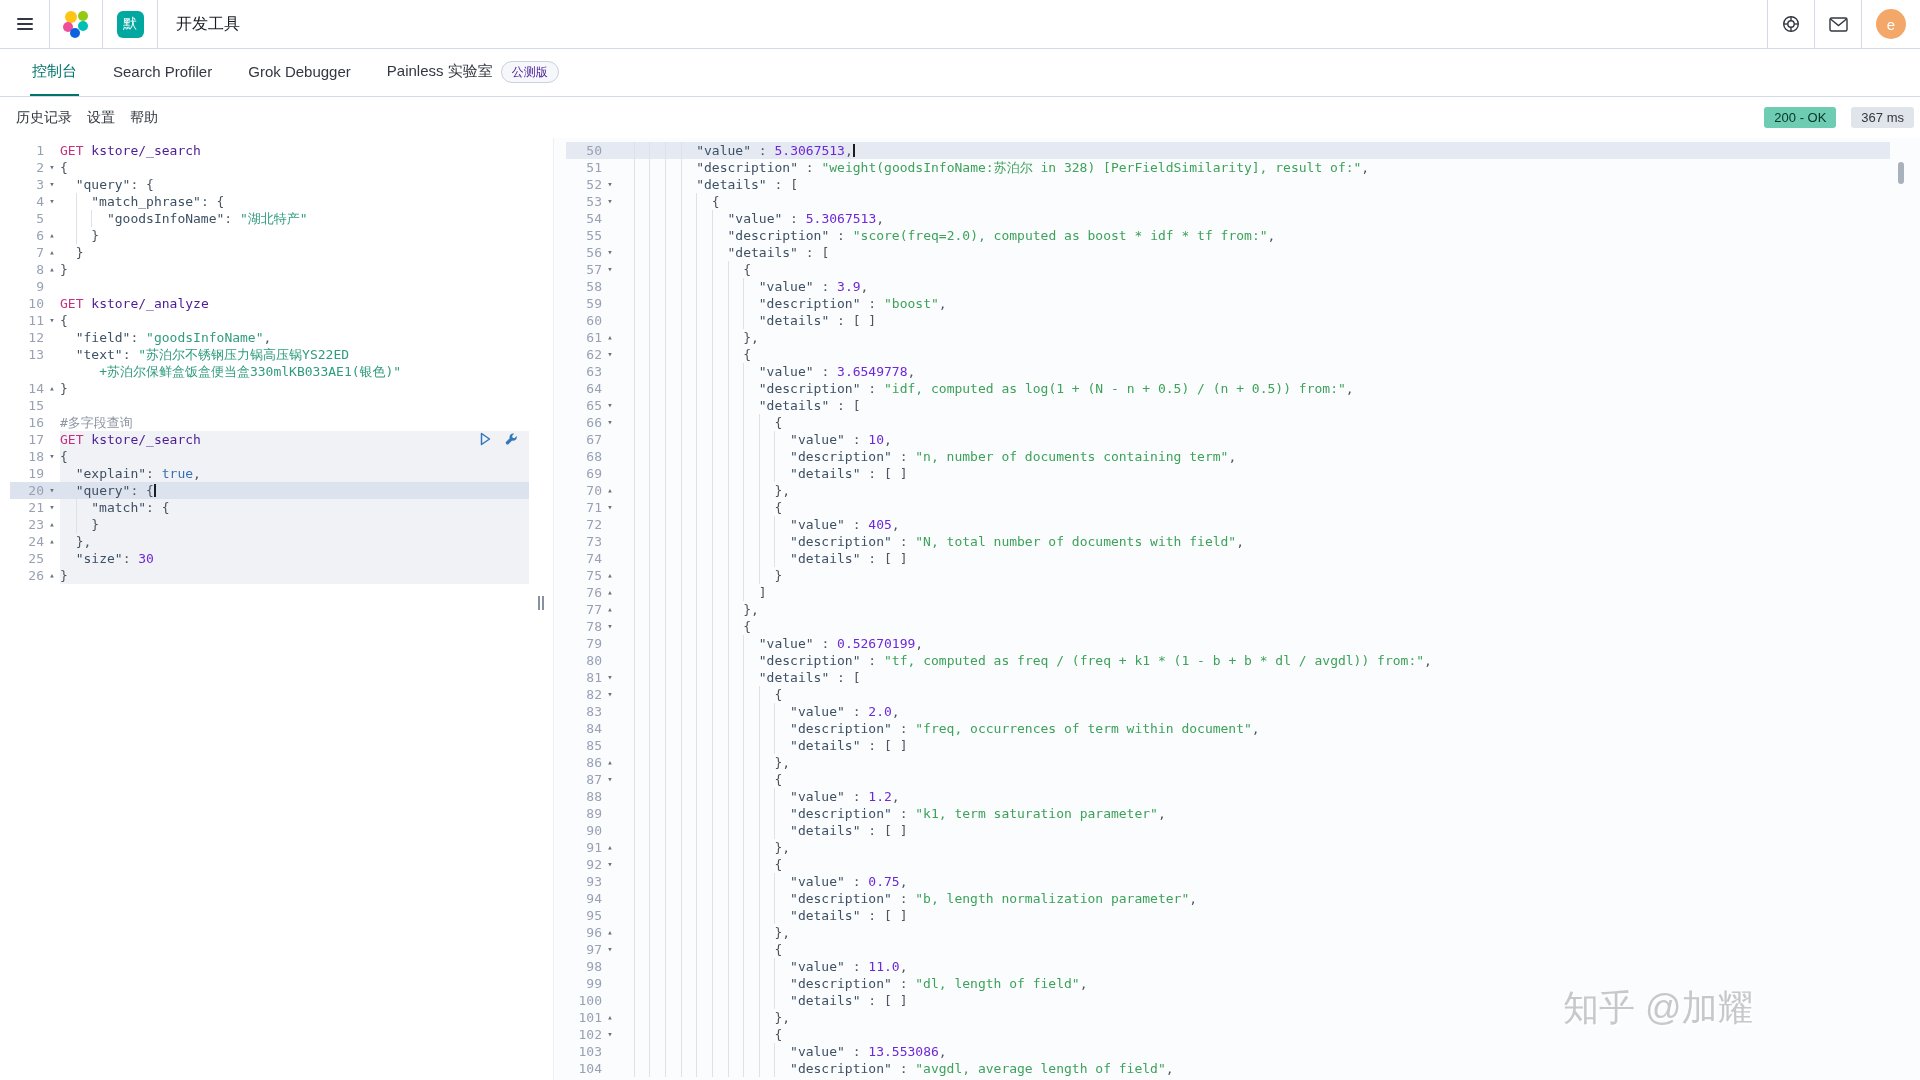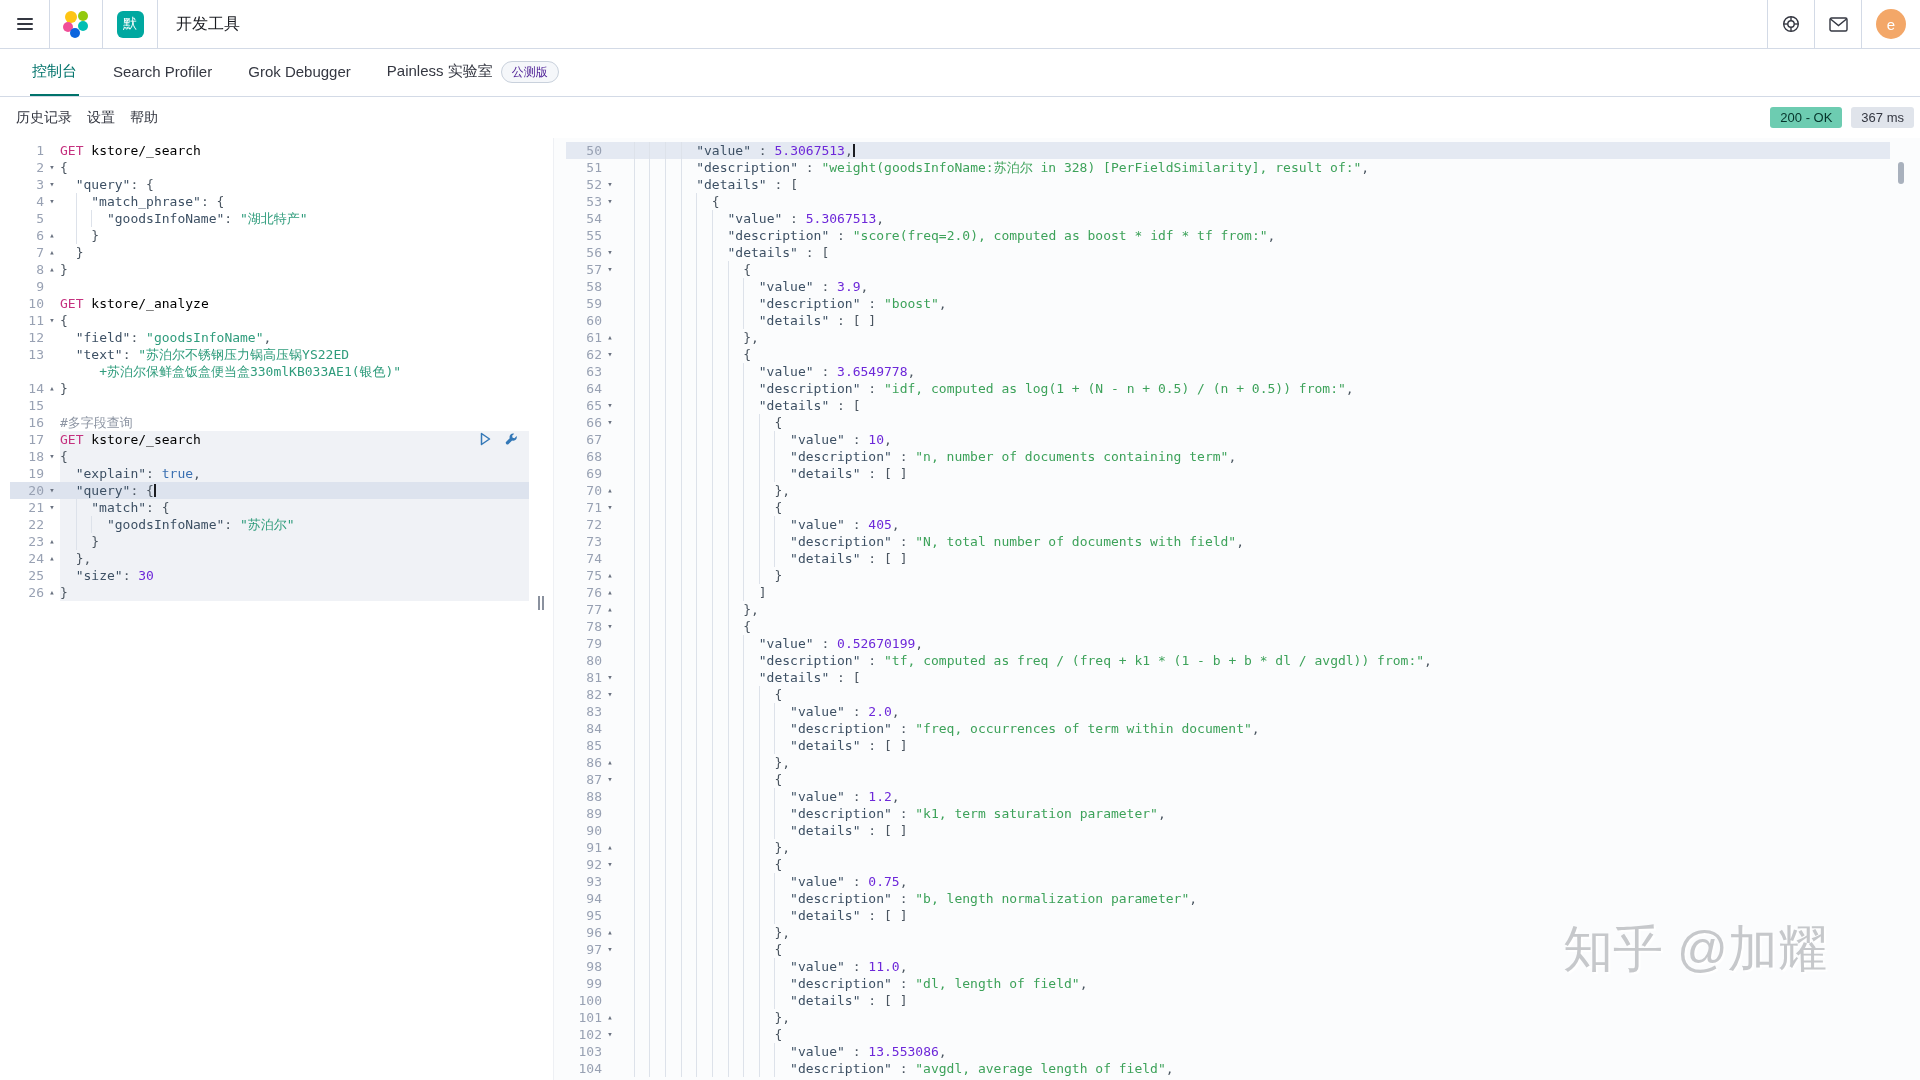--- a/index.html
+++ b/index.html
@@ -27,21 +27,21 @@
   .tabbar{height:48px;border-bottom:1px solid #d3dae6;display:flex;align-items:stretch;padding:0 30px;background:#fff}
   .tab{display:flex;align-items:center;margin-right:32px;padding:0 2px;font-size:15px;
     border-bottom:2px solid transparent;cursor:pointer;color:#343741}
   .tab.active{color:#00736b;border-bottom-color:#00736b}
   .pill{margin-left:8px;font-size:12px;line-height:1;padding:4px 10px;border:1px solid #c9d1dc;
     border-radius:11px;background:#f5f7fa;color:#4c1d95}
 
   
   .toolbar{height:41px;display:flex;align-items:center;padding:0 6px 0 16px;background:#fff}
   .tb-link{font-size:14px;color:#343741;margin-right:15px;cursor:pointer}
-  .tb-right{margin-left:auto;display:flex;align-items:flex-start;gap:9px}
+  .tb-right{margin-left:auto;display:flex;align-items:flex-start;gap:15px}
   .badge{font-size:13px;padding:3px 10px;border-radius:3px;white-space:nowrap}
   .badge.ok{background:#6dccb1;color:#05342b}
   .badge.ms{background:#e0e4eb;color:#343741}
 
   
   .main{display:flex;height:942px;position:relative;background:#fff}
   .ed{font-family:"DejaVu Sans Mono",monospace;font-size:13px}
   #panel-left{width:529px;flex:none;padding:4px 0 0 10px;position:relative;background:#fff}
   .divider{width:24px;flex:none;position:relative;background:#fff}
   .drag-handle{position:absolute;top:458px;left:9px;width:6px;height:14px;
@@ -57,35 +57,35 @@
   .content{flex:1;white-space:pre;position:relative}
   .gd{display:inline-block;width:2ch;height:17px;vertical-align:top;border-left:1px solid #dde2ea}
   .row.sel .content{background:#f0f2f6}
   .row.curline{background:#dde3ee}
   .row.curline .content{background:transparent}
   .row.hlline{background:#e4e9f2}
   .caret{display:inline-block;width:2px;height:13px;background:#1a1c21;vertical-align:-2px}
 
   
   .tk-m{color:#c5317f}      
-  .tk-u{color:#000000}      
+  .tk-u{color:#4c1d95}      
   .tk-k{color:#3d5064}      
   .tk-s{color:#2f9c7c}      
   .tk-os{color:#3da25a}     
   .tk-n{color:#6d28d9}      
   .tk-b{color:#3a70b2}      
   .tk-p{color:#4a5560}      
   .tk-c{color:#8d95a3}      
 
   .req-actions{position:absolute;top:293px;right:10px;display:flex;gap:10px;align-items:center}
   .req-actions svg{cursor:pointer}
 
   .scroll-thumb{position:absolute;right:16px;top:24px;width:6px;height:22px;background:#a9b1bd;border-radius:3px}
 
-  .watermark{position:absolute;left:1563px;top:916px;font-size:50px;color:#c6c8cb;
+  .watermark{position:absolute;left:1563px;top:984px;font-size:36px;color:#c6c8cb;
     text-shadow:2px 2px 0 rgba(255,255,255,.9);white-space:nowrap;pointer-events:none}
 </style>
 </head>
 <body>
 
 <header class="header">
   <div class="hzone hamburger">
     <span class="bars">
         <span></span>
         <span></span>
@@ -270,25 +270,20 @@
           <span class="ln">20</span>
           <span class="fold">▾</span>
           <span class="content"><span class="sp">  </span><span class="tk-k">"query"</span><span class="tk-p">: {</span><span class="caret"></span></span>
         </div>
         <div class="row sel">
           <span class="ln">21</span>
           <span class="fold">▾</span>
           <span class="content"><span class="sp">  </span><span class="gd">  </span><span class="tk-k">"match"</span><span class="tk-p">: {</span></span>
         </div>
         <div class="row sel">
-          <span class="ln">22</span>
-          <span class="fold"></span>
-          <span class="content"><span class="sp">  </span><span class="gd">  </span><span class="gd">  </span><span class="tk-k">"goodsInfoName"</span><span class="tk-p">: </span><span class="tk-s">"苏泊尔"</span></span>
-        </div>
-        <div class="row sel">
           <span class="ln">23</span>
           <span class="fold">▴</span>
           <span class="content"><span class="sp">  </span><span class="gd">  </span><span class="tk-p">}</span></span>
         </div>
         <div class="row sel">
           <span class="ln">24</span>
           <span class="fold">▴</span>
           <span class="content"><span class="sp">  </span><span class="tk-p">},</span></span>
         </div>
         <div class="row sel">

